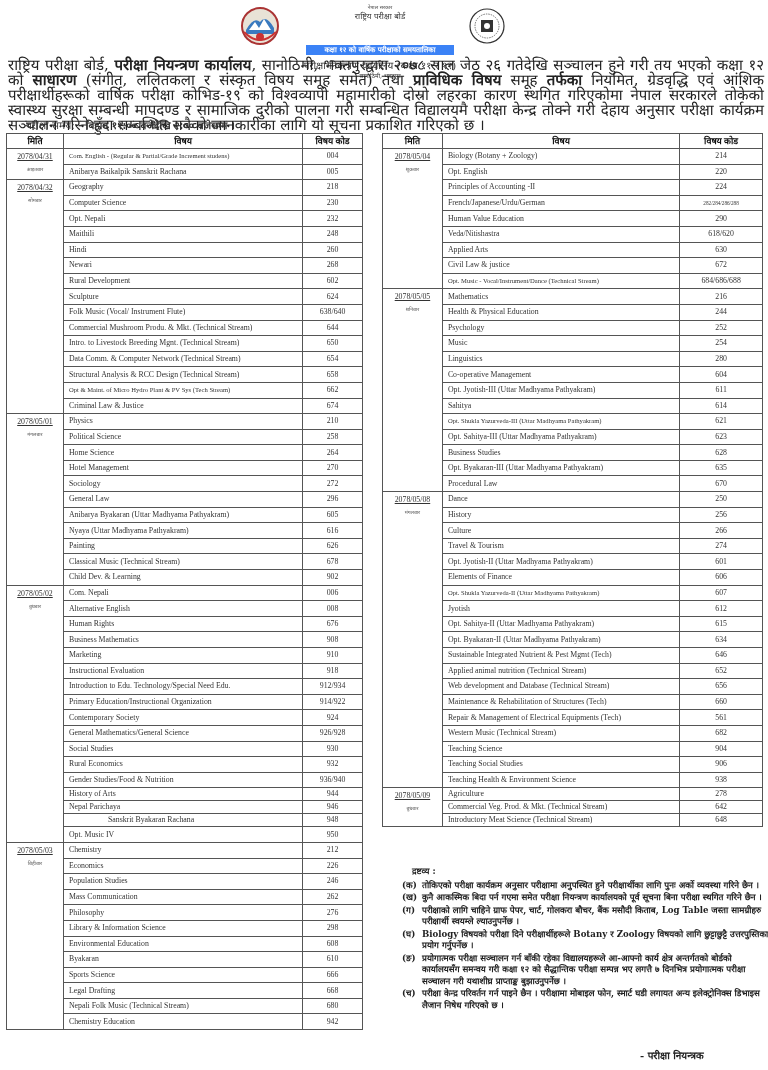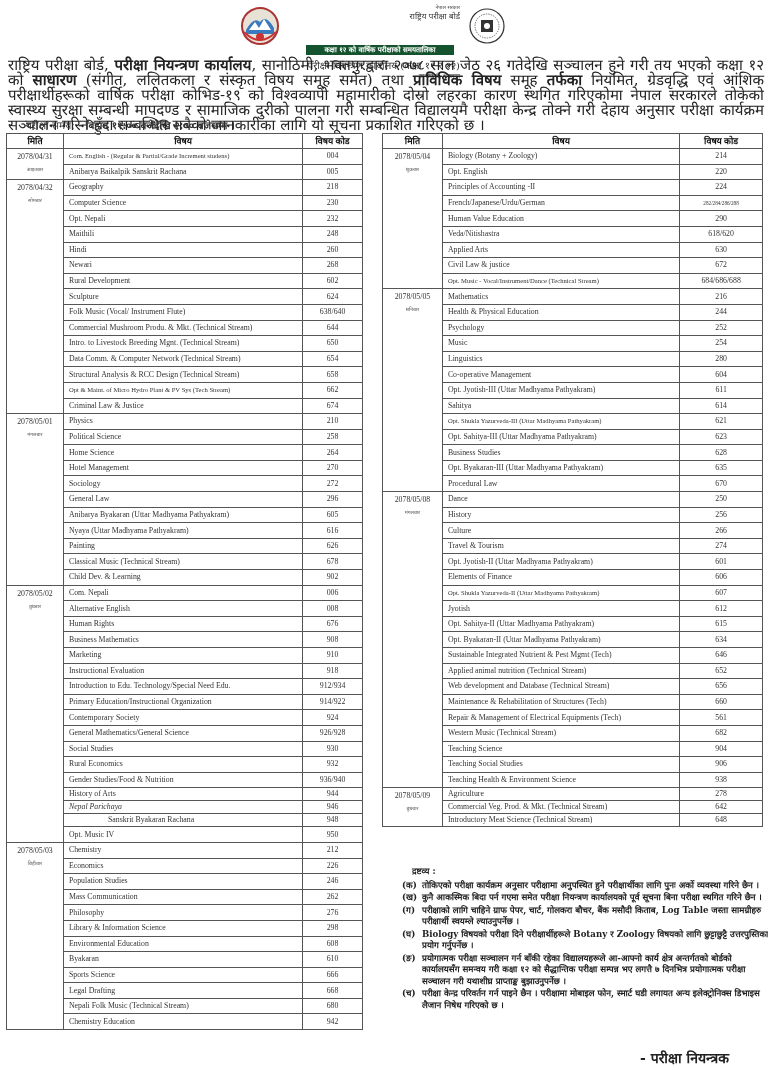--- a/index.html
+++ b/index.html
@@ -2,53 +2,53 @@
 <html><head>
 <meta charset="utf-8">
 <style>
   * { box-sizing: border-box; margin: 0; padding: 0; }
   html, body { width: 768px; height: 1070px; background: #ffffff; overflow: hidden; }
   body { font-family: "DejaVu Serif", "Liberation Serif", serif; color: #222; position: relative; }
 
   .header { position: absolute; left: 0; top: 0; width: 768px; height: 56px; }
   .emblem-left { position: absolute; left: 240px; top: 6px; width: 40px; height: 40px; }
   .emblem-right { position: absolute; left: 468px; top: 6px; width: 38px; height: 40px; }
-  .header-center { position: absolute; left: 300px; top: 2px; width: 160px; text-align: right; line-height: 10px; }
+  .header-center { position: absolute; left: 300px; top: 2px; width: 160px; text-align: center; line-height: 10px; }
   .header-center .gov { font-size: 5px; color: #444; }
   .header-center .board { font-size: 8px; color: #333; }
   .header-center .office { font-size: 10px; color: #333; margin-top: 39px; }
   .header-center .place { font-size: 6px; color: #333; }
-  .title-bar { position: absolute; left: 306px; top: 45px; width: 148px; height: 10px; background: #14532d; color: #fff; font-size: 7px; line-height: 10px; text-align: center; font-weight: bold; }
+  .title-bar { position: absolute; left: 306px; top: 45px; width: 148px; height: 10px; background: #3b82f6; color: #fff; font-size: 7px; line-height: 10px; text-align: center; font-weight: bold; }
 
   .intro { position: absolute; left: 8px; top: 58px; width: 756px; font-size: 15px; line-height: 15px; color: #222; text-align: justify; }
   .intro b { font-weight: bold; }
   .exam-time { position: absolute; left: 26px; top: 118px; font-size: 10.3px; line-height: 14px; color: #333; }
   .exam-time b { font-weight: bold; }
 
   table.sched { position: absolute; border-collapse: collapse; font-family: "Liberation Serif", "DejaVu Serif", serif; }
   table.sched td, table.sched th { border: 1px solid #555; font-size: 7.8px; line-height: 12px; height: 15.6px; padding: 0 5px; color: #333; }
   table.sched th { font-size: 9px; font-weight: bold; text-align: center; height: 15px; color: #111; }
   table.sched td.date { text-align: center; vertical-align: top; padding-top: 1px; border-top: 1px solid #555; border-bottom: 1px solid #555; }
-  table.sched td.date .d { font-size: 7.8px; display: block; line-height: 14px; }
+  table.sched td.date .d { font-size: 7.8px; display: block; line-height: 14px; text-decoration: underline; }
   table.sched td.date .day { font-size: 5px; display: block; line-height: 12px; color: #555; }
   table.sched td.code { text-align: center; }
   table.sched td.small { font-size: 6.6px; }
   table.sched td.tiny-code { font-size: 5.2px; }
 
   #left-table { left: 6px; top: 133px; width: 357px; }
   #left-table col.c1 { width: 57px; } #left-table col.c2 { width: 240px; } #left-table col.c3 { width: 60px; }
   #right-table { left: 382px; top: 133px; width: 381px; }
   #right-table col.c1 { width: 60px; } #right-table col.c2 { width: 238px; } #right-table col.c3 { width: 83px; }
 
   .notes { position: absolute; left: 402px; top: 866px; width: 370px; font-size: 8.6px; line-height: 11.5px; color: #222; }
   .notes .notes-title { font-weight: bold; margin-left: 10px; margin-bottom: 2px; }
   .notes .note { display: flex; margin-bottom: 1px; font-weight: bold; }
   .notes .note .mark { width: 20px; flex: 0 0 20px; }
   .notes .note .txt { flex: 1; }
-  .signature { position: absolute; left: 640px; top: 1048px; font-size: 14px; font-weight: bold; color: #222; }
+  .signature { position: absolute; left: 640px; top: 1048px; font-size: 10px; font-weight: bold; color: #222; }
 </style>
 </head>
 <body>
 
 <div class="header">
   <svg class="emblem-left" viewBox="0 0 40 40">
     <circle cx="20" cy="20" r="18" fill="#e8e2d6" stroke="#a33" stroke-width="2"></circle>
     <path d="M6 24 Q14 10 20 16 Q26 8 34 22 L34 28 L6 28 Z" fill="#3a7abf"></path>
     <path d="M9 24 L15 16 L19 22 L24 13 L31 24 Z" fill="#fff"></path>
     <circle cx="20" cy="31" r="4" fill="#c33"></circle>
@@ -269,21 +269,21 @@
       </tr>
       <tr>
         <td>Gender Studies/Food &amp; Nutrition</td>
         <td class="code">936/940</td>
       </tr>
       <tr>
         <td style="height: 12px;">History of Arts</td>
         <td class="code" style="height: 12px; margin-top: 19px;">944</td>
       </tr>
       <tr>
-        <td style="height: 12px; font-style: italic;">Nepal Parichaya</td>
+        <td style="height: 12px;">Nepal Parichaya</td>
         <td class="code" style="height: 12px;">946</td>
       </tr>
       <tr>
         <td style="height: 12px; padding-left: 44px;">Sanskrit Byakaran Rachana</td>
         <td class="code" style="height: 12px;">948</td>
       </tr>
       <tr>
         <td>Opt. Music IV</td>
         <td class="code">950</td>
       </tr>

